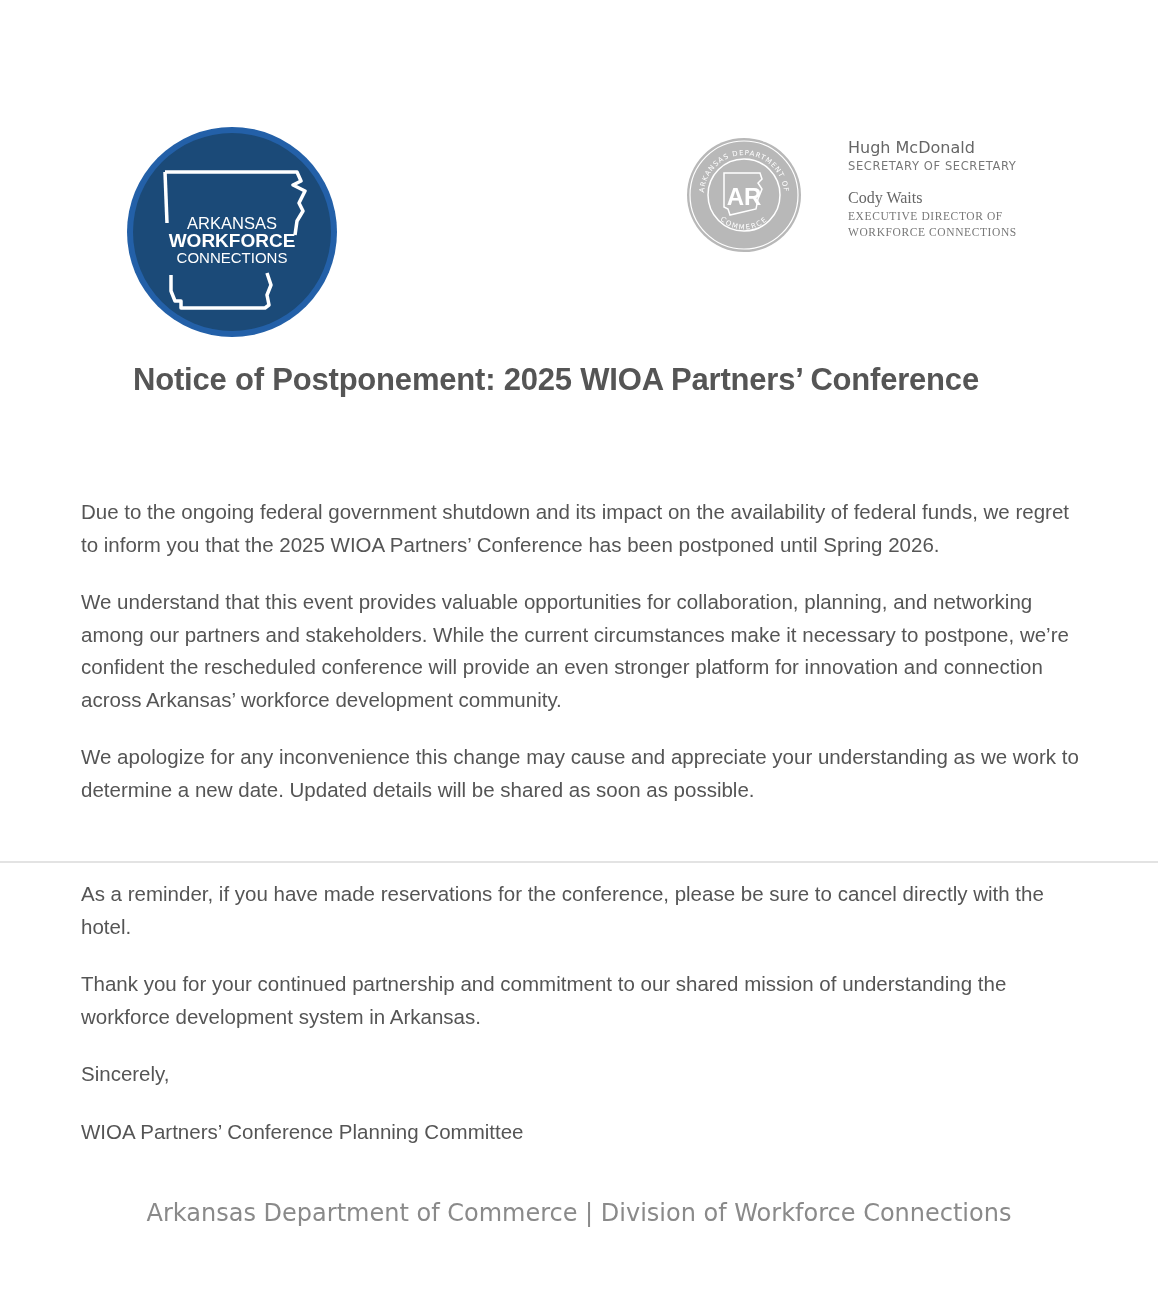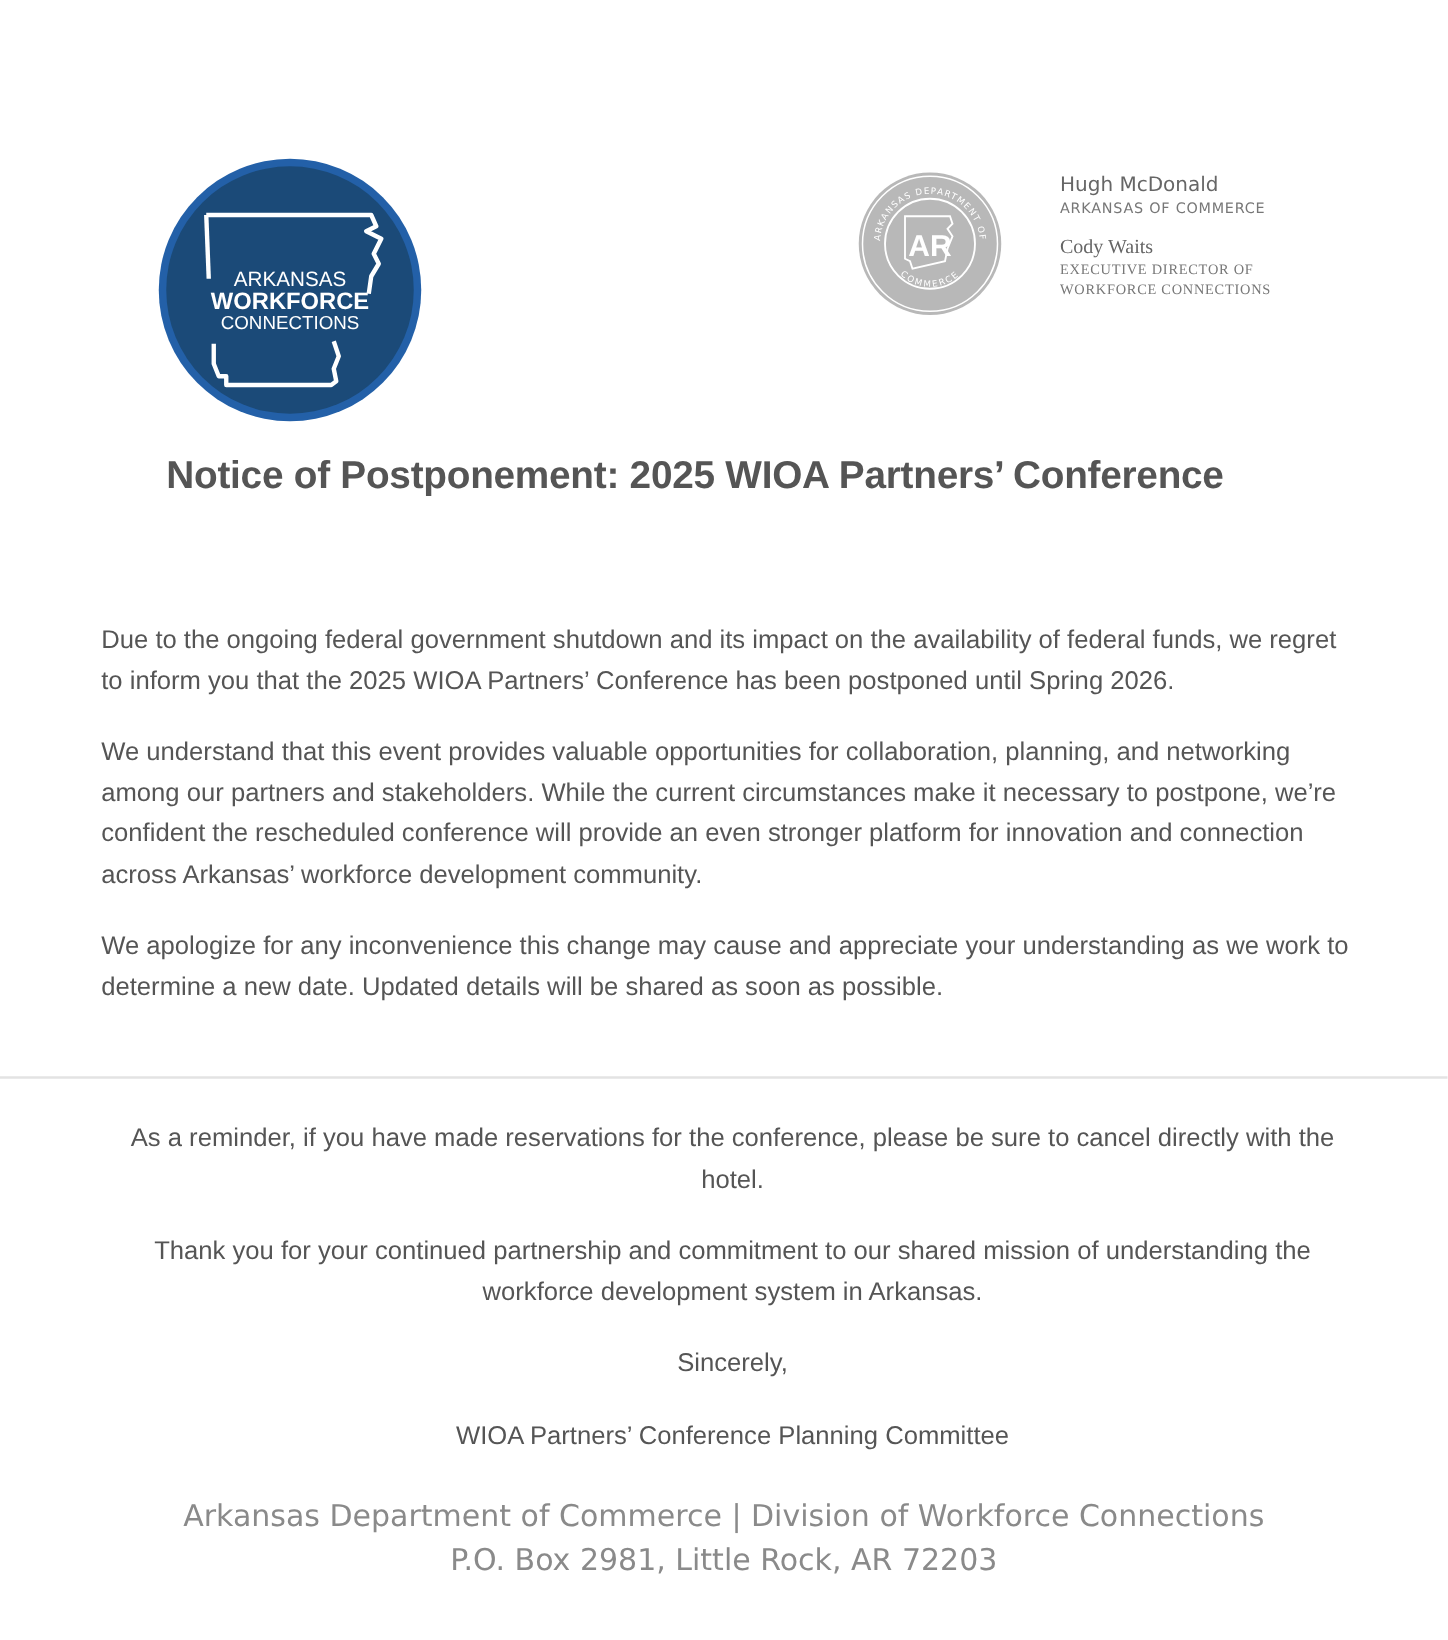--- a/index.html
+++ b/index.html
@@ -11,21 +11,21 @@
   .officials { position: absolute; left: 848px; top: 138px; font-family: "DejaVu Sans", sans-serif; color: #666; }
   .off-name { font-size: 16px; line-height: 20px; color: #666; }
   .off-title { font-size: 11.5px; line-height: 16px; letter-spacing: 0.6px; color: #777; }
   .off-block2 { margin-top: 14px; font-family: Liberation Serif, serif; }
   .title { position: absolute; left: 0; width: 1112px; top: 362px; text-align: center;
            font-size: 31px; font-weight: bold; color: #555555; letter-spacing: -0.2px; }
   .body { position: absolute; left: 81px; top: 450px; width: 1010px; font-size: 20.5px; line-height: 32.5px; color: #555; margin-top: 46px; }
   .body p { margin: 0 0 25px 0; }
   .divider { position: absolute; left: 0; top: 861px; width: 1158px; height: 2px; background: #e3e3e3; }
   .body2 { position: absolute; left: 81px; top: 878px; width: 1010px; font-size: 20.5px; line-height: 32.5px; color: #555; }
-  .body2 p { margin: 17px 0 25px 0; text-align: center; }
+  .body2 p { margin: 0 0 25px 0; }
   .footer { position: absolute; left: 0; top: 1196px; width: 1158px; text-align: center;
             font-family: "DejaVu Sans", sans-serif; font-size: 24px; line-height: 35px; color: #8a8a8a; }
 </style>
 </head>
 <body>
 
 <div class="header">
   <svg class="awc-logo" viewBox="0 0 214 214">
     <circle cx="107" cy="107" r="105" fill="#2360a8"></circle>
     <circle cx="107" cy="107" r="99" fill="#1b4a78"></circle>
@@ -47,21 +47,21 @@
     <circle cx="58" cy="58" r="36" fill="none" stroke="#ffffff" stroke-width="1.5"></circle>
     <text font-size="7" fill="#fff" font-family="DejaVu Sans, sans-serif" letter-spacing="1"><textPath href="#arcTop" startOffset="50%" text-anchor="middle">ARKANSAS DEPARTMENT OF</textPath></text>
     <text font-size="7" fill="#fff" font-family="DejaVu Sans, sans-serif" letter-spacing="1.5"><textPath href="#arcBot" startOffset="50%" text-anchor="middle">COMMERCE</textPath></text>
     <path d="M38 36 L74 36 L76 42 L72 46 L76 52 L72 62 L70 72 L44 78 L42 72 L38 70 Z" fill="none" stroke="#fff" stroke-width="1.5"></path>
     <text x="58" y="68" text-anchor="middle" fill="#fff" font-family="Liberation Sans, sans-serif" font-size="24" font-weight="bold">AR</text>
   </svg>
 
   <div class="officials">
     <div>
       <div class="off-name">Hugh McDonald</div>
-      <div class="off-title">ARKANSAS OF COMMERCE</div>
+      <div class="off-title">SECRETARY OF SECRETARY</div>
     </div>
     <div class="off-block2">
       <div class="off-name">Cody Waits</div>
       <div class="off-title">EXECUTIVE DIRECTOR OF</div>
       <div class="off-title">WORKFORCE CONNECTIONS</div>
     </div>
   </div>
 </div>
 
 <h1 class="title" style="margin:0;">Notice of Postponement: 2025 WIOA Partners’ Conference</h1>
@@ -76,14 +76,13 @@
 
 <div class="body2">
   <p>As a reminder, if you have made reservations for the conference, please be sure to cancel directly with the hotel.</p>
   <p>Thank you for your continued partnership and commitment to our shared mission of understanding the workforce development system in Arkansas.</p>
   <p>Sincerely,</p>
   <p>WIOA Partners’ Conference Planning Committee</p>
 </div>
 
 <div class="footer">
   <div>Arkansas Department of Commerce | Division of Workforce Connections</div>
-  <div>P.O. Box 2981, Little Rock, AR 72203</div>
 </div>
 
 </body></html>

